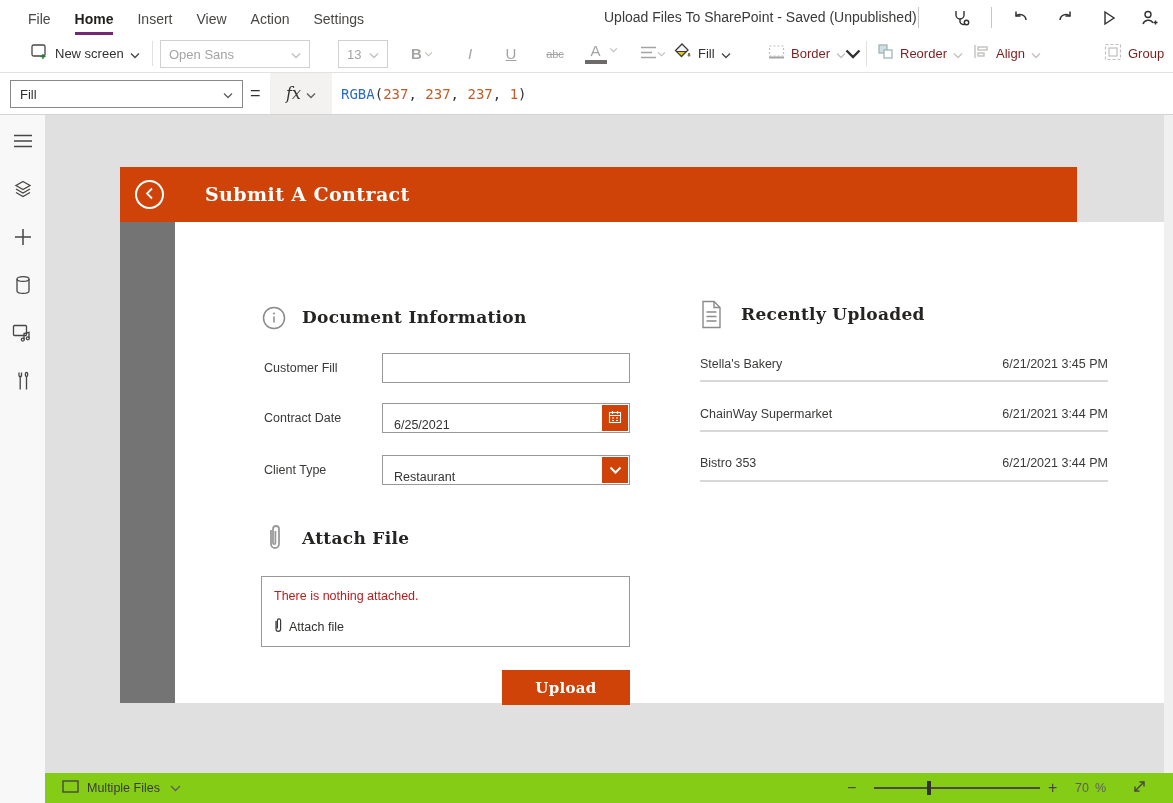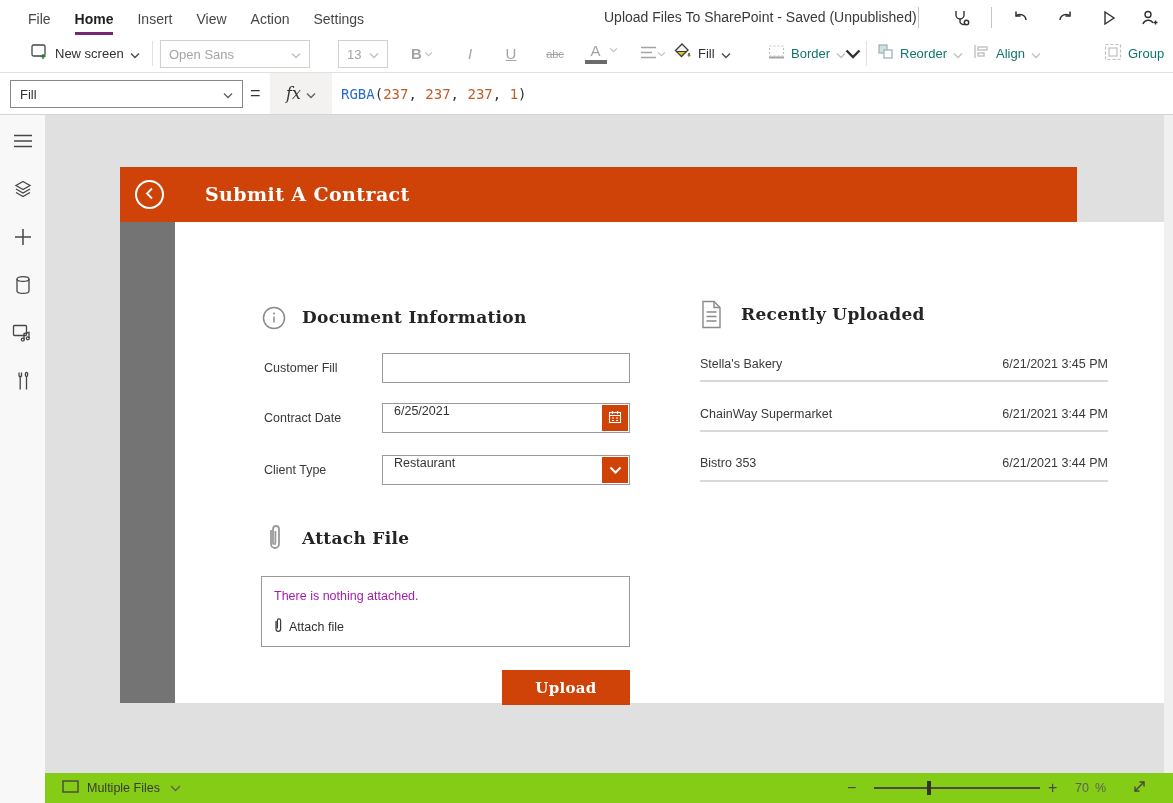--- a/index.html
+++ b/index.html
@@ -14,21 +14,21 @@
   .mi.active { font-weight:bold; color:#201f1e; border-bottom:3px solid #742774; padding-top:5px; }
   .doc-title { position:absolute; left:604px; top:0; height:35px; line-height:35px; font-size:14px; color:#3b3a39; white-space:nowrap; }
   .tb-vdiv { position:absolute; top:7px; width:1px; height:21px; background:#c8c6c4; }
   .tb-btn { position:absolute; top:3px; width:30px; height:30px; display:flex; align-items:center; justify-content:center; color:#323130; }
   .tb-btn svg { display:block; }
 
   
   .toolbar { position:absolute; left:0; top:35px; width:1173px; height:38px; background:#fff; border-bottom:1px solid #e1e1e1; }
   .tg { position:absolute; top:0; height:37px; display:flex; align-items:center; gap:6px; white-space:nowrap; }
   .tg .lbl { font-size:13px; color:#323130; }
-  .tg .lbl.dis { color:#0f766e; }
+  .tg .lbl.dis { color:#7f1d1d; }
   .vdiv { position:absolute; top:6px; width:1px; height:25px; background:#e1e1e1; }
   .selbox { position:absolute; top:5px; height:28px; border:1px solid #d2d0ce; background:#fff; display:flex; align-items:center; justify-content:space-between; padding:0 8px; font-size:13px; color:#a6a4a2; }
   .fmt { position:absolute; top:0; height:37px; display:flex; align-items:center; justify-content:center; color:#a6a4a2; font-size:15px; }
   .chev { display:inline-block; }
   .strike { text-decoration:line-through; font-size:11px; }
   .fontcolor { display:flex; flex-direction:column; align-items:center; line-height:1; }
   .fontcolor .bar { width:22px; height:4px; background:#6d6b69; margin-top:2px; }
   .bigchev { color:#323130; }
 
   
@@ -53,25 +53,25 @@
   .backbtn { position:absolute; left:15px; top:13px; width:29px; height:29px; border:2px solid #fff; border-radius:50%; display:flex; align-items:center; justify-content:center; color:#fff; }
   .app-title { position:absolute; left:85px; top:0; height:55px; line-height:55px; color:#fff; font-family:"DejaVu Serif", serif; font-weight:bold; font-size:19px; letter-spacing:.4px; }
   .sidestrip { position:absolute; left:0; top:55px; width:55px; height:481px; background:#747474; }
   .content { position:absolute; left:55px; top:55px; width:1056px; height:481px; background:#fff; }
 
   .sec-head { position:absolute; font-family:"DejaVu Serif", serif; font-weight:bold; font-size:17px; color:#252423; letter-spacing:.3px; white-space:nowrap; }
   .icongray { color:#8a8a8a; }
   .fldlabel { position:absolute; left:89px; font-size:12.5px; color:#3b3a39; white-space:nowrap; }
   .fld { position:absolute; left:207px; width:248px; height:30px; border:1px solid #9a9998; background:#fff; }
   input.fld { font-size:12.5px; color:#333; padding:0 10px; outline:none; font-family:"Liberation Sans", sans-serif; }
-  .fld-text { display:flex; align-items:flex-start; padding-left:11px; font-size:12.5px; color:#333; }
+  .fld-text { display:flex; align-items:flex-end; padding-left:11px; font-size:12.5px; color:#333; }
   .fld-btn { position:absolute; right:1px; top:1px; width:26px; height:26px; background:#d04308; display:flex; align-items:center; justify-content:center; color:#fff; }
 
   .attachbox { position:absolute; left:86px; top:354px; width:369px; height:71px; border:1px solid #9a9998; background:#fff; padding:12px 12px 0 12px; }
-  .attach-empty { font-size:12.5px; color:#a21caf; }
+  .attach-empty { font-size:12.5px; color:#b91c1c; }
   .attach-link { display:flex; align-items:center; gap:6px; margin-top:14px; font-size:12.5px; color:#323130; cursor:pointer; }
   .uploadbtn { position:absolute; left:327px; top:448px; width:128px; height:35px; background:#d04308; border:none; color:#fff; font-family:"DejaVu Serif", serif; font-weight:bold; font-size:15px; letter-spacing:.3px; cursor:pointer; }
 
   .recent-rows { position:absolute; left:525px; top:125px; width:408px; }
   .rrow { position:absolute; left:0; width:408px; display:flex; justify-content:space-between; align-items:center; font-size:12.5px; color:#3b3a39; }
   .rdiv { position:absolute; left:0; width:408px; height:2px; background:#d8d8d8; }
 
   
   .statusbar { position:absolute; left:45px; top:773px; width:1128px; height:30px; background:#84cc16; }
   .statusrail { position:absolute; left:0; top:773px; width:45px; height:30px; background:#f8f8f8; }

